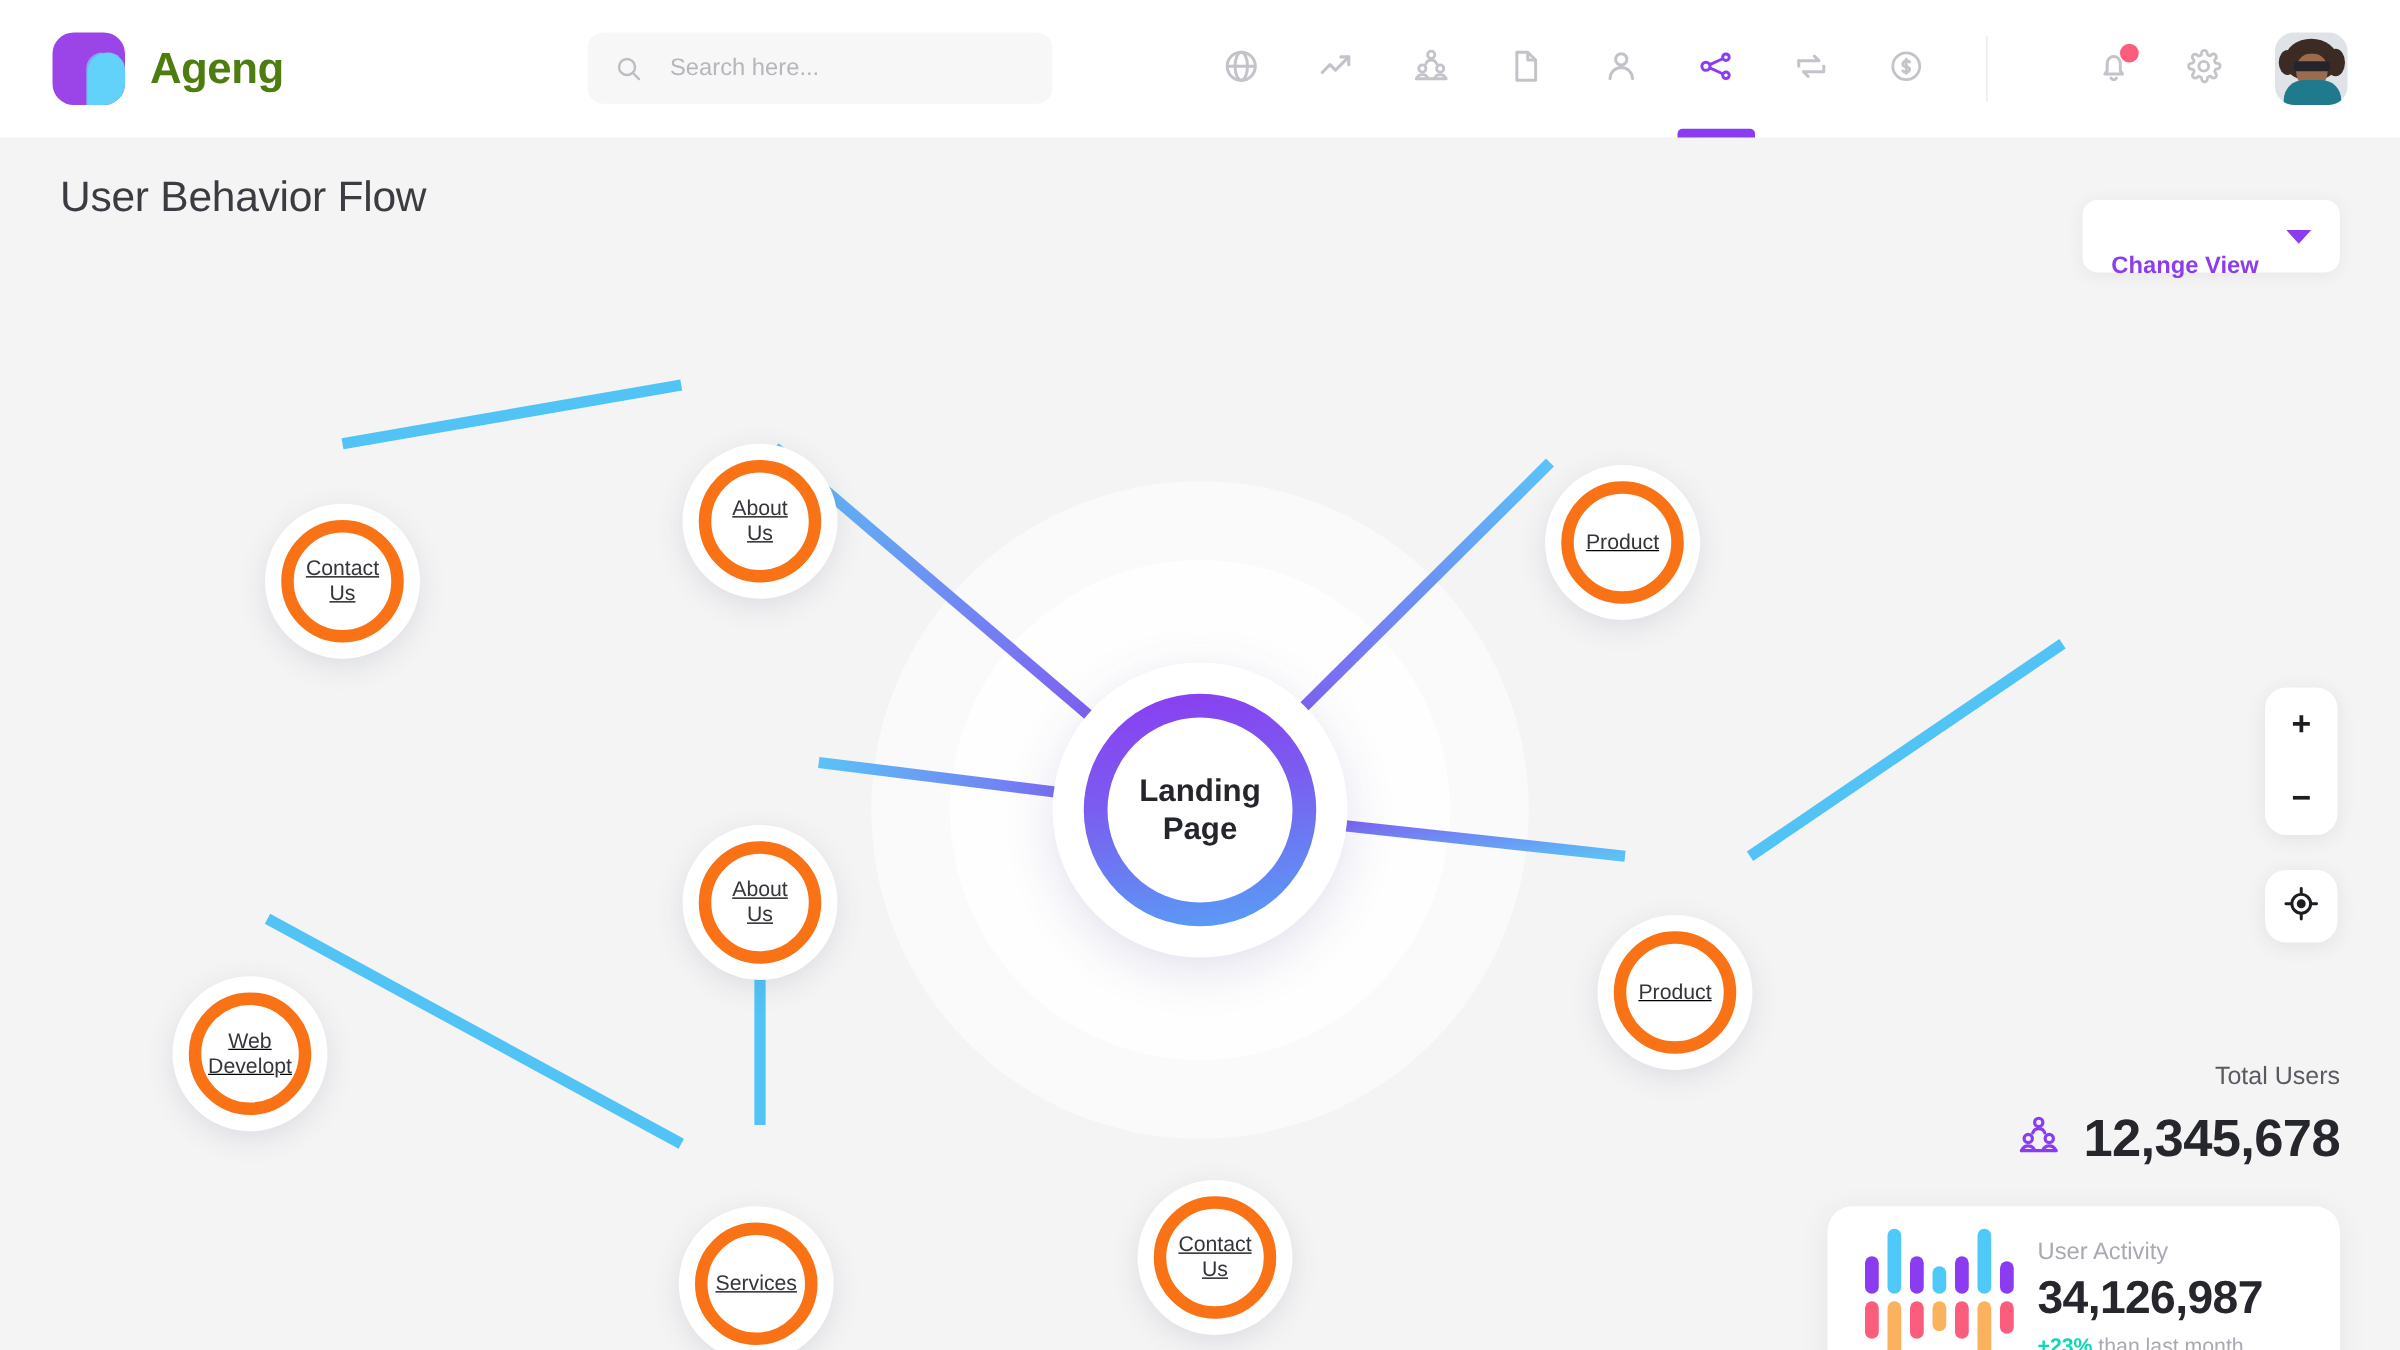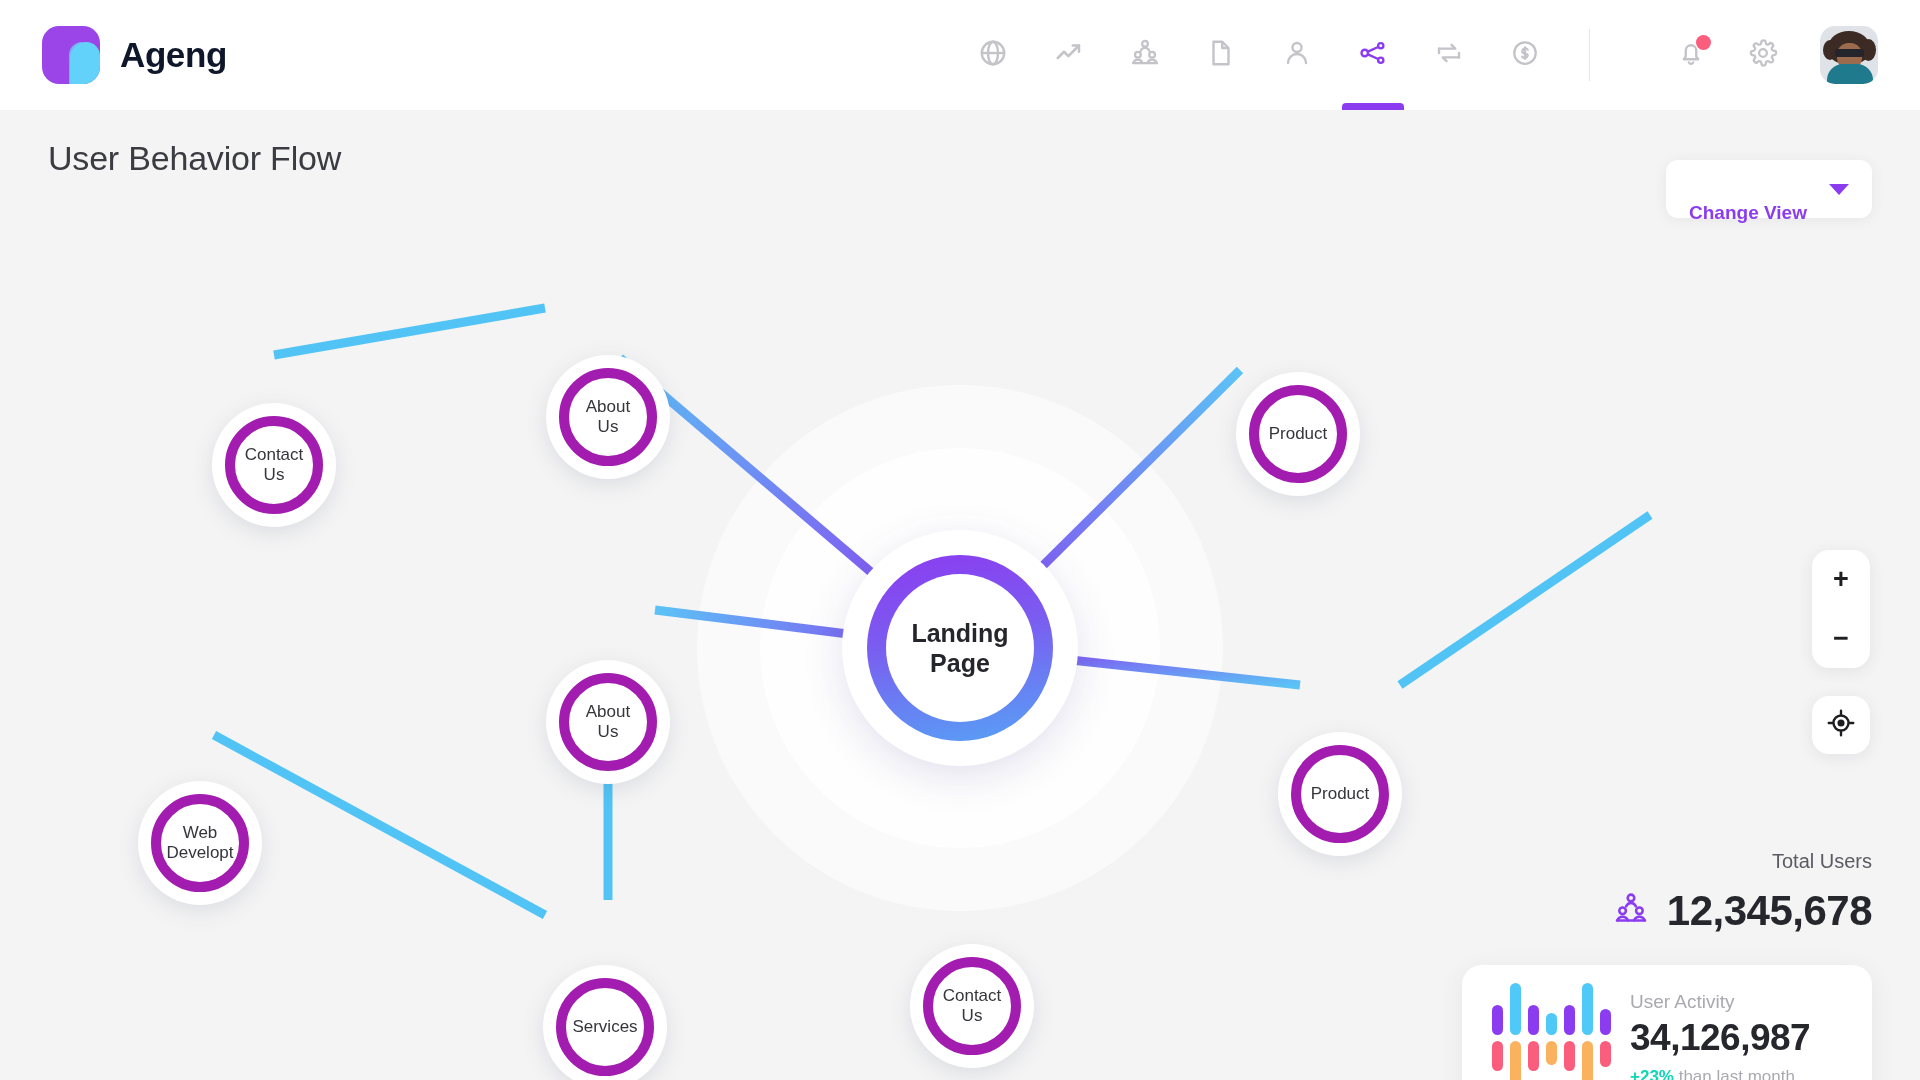--- a/index.html
+++ b/index.html
@@ -33,21 +33,21 @@
     border-bottom-right-radius: 14px;
   }
   .logo-mark .leaf-mid {
     position: absolute; right: 18px; bottom: 0;
     width: 13px; height: 42px;
     background: #7fa9f2;
     border-top-left-radius: 14px;
   }
   .brand-name {
     margin-left: 20px; font-size: 35px; font-weight: 700;
-    color: #0f172a; letter-spacing: -0.4px;
+    color: #4d7c0f; letter-spacing: -0.4px;
   }
 
   .search-box {
     position: absolute; left: 470px; top: 26px;
     width: 372px; height: 57px;
     background: #f7f7f8; border-radius: 13px;
     display: flex; align-items: center; padding-left: 22px;
   }
   .search-box .s-ico { width: 22px; height: 22px; flex: none; }
   .search-input {
@@ -155,21 +155,22 @@
     box-shadow: 0 6px 22px rgba(70,80,120,0.13);
   }
   .node .ring {
     border-radius: 50%; background: #ffffff;
     display: flex; align-items: center; justify-content: center;
     text-align: center;
   }
   .node-sat { width: 124px; height: 124px; }
   .node-sat .ring {
     width: 98px; height: 98px;
-    border: 10px solid #a21caf;
+    border: 10px solid #f97316;
+    text-decoration: underline;
   }
   .node-sat .lbl {
     font-size: 17px; color: #35353c; line-height: 1.18;
     padding: 0 4px;
   }
 
   .node-center {
     width: 236px; height: 236px; left: 842px; top: 420px;
     box-shadow: 0 10px 38px rgba(80,70,150,0.17);
   }
@@ -252,20 +253,29 @@
 <div class="topbar">
 
   <div class="brand">
     <div class="logo-mark">
       <div class="leaf-mid"></div>
       <div class="leaf-blue"></div>
     </div>
     <div class="brand-name">Ageng</div>
   </div>
 
+  <div class="search-box">
+    <span class="s-ico">
+      <svg viewBox="0 0 24 24" fill="none" stroke="#bdbdc3" stroke-width="2.1" stroke-linecap="round">
+          <circle cx="10.5" cy="10.5" r="7"></circle>
+          <path d="M16 16l5 5"></path>
+        </svg>
+    </span>
+    <input class="search-input" type="text" placeholder="Search here..." style="">
+  </div>
 
   <div class="navicons">
     <div class="nav-item">
       <span>
       <svg viewBox="0 0 24 24" fill="none" stroke="#c3c3c9" stroke-width="1.9">
         <circle cx="12" cy="12" r="9"></circle>
             <ellipse cx="12" cy="12" rx="4" ry="9"></ellipse>
         <path d="M3 12h18"></path>
           </svg></span>
     </div>

